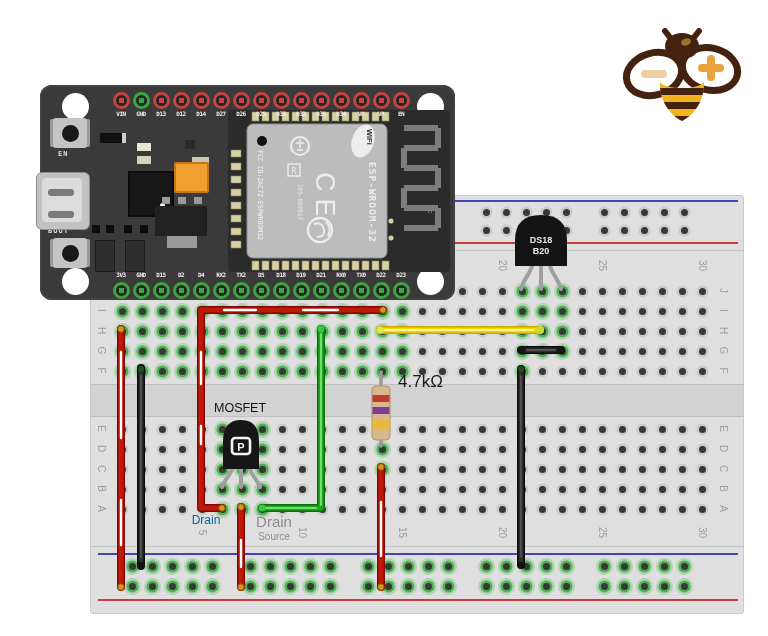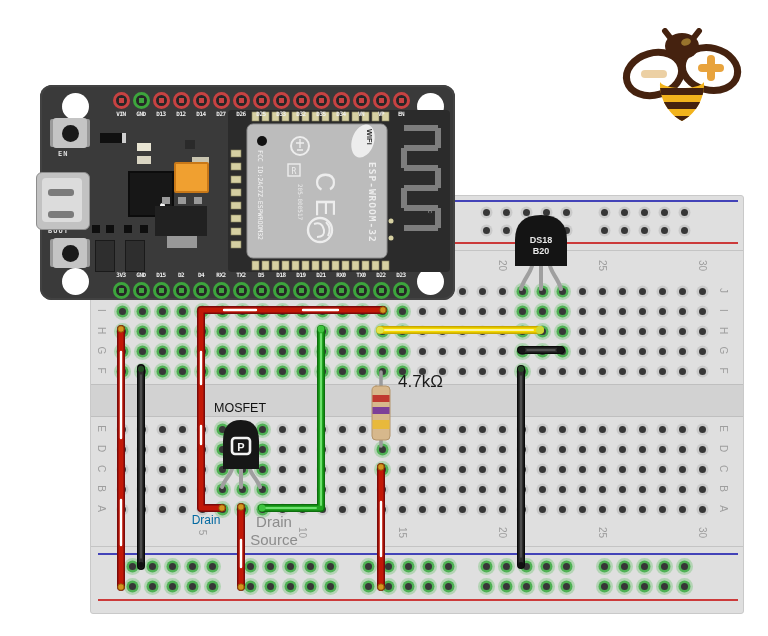--- a/index.html
+++ b/index.html
@@ -43,21 +43,21 @@
 
   
   #overlay{left:0;top:0;width:768px;height:636px;pointer-events:none;}
   svg{display:block;}
 
   
   .complabel{position:absolute;transform:translateX(-50%);white-space:nowrap;}
   #mosfet-label{left:214px;top:401px;transform:none;font-size:12.5px;color:#111;}
   #drain-label{left:206px;top:513px;font-size:12px;color:#0369a1;}
   #gate-label{left:274px;top:513px;font-size:15px;color:#8c8c8c;}
-  #source-label{left:274px;top:531px;font-size:15px;color:#8c8c8c;}
+  #source-label{left:274px;top:531px;font-size:10px;color:#8c8c8c;}
   #resistor-label{left:398px;top:372px;transform:none;font-size:17px;color:#1a1a1a;}
 </style>
 </head>
 <body>
 
 <div id="page">
 
 
   <svg class="abs" style="left:620px;top:28px" width="124" height="94" viewBox="0 0 124 94">
     <g>

